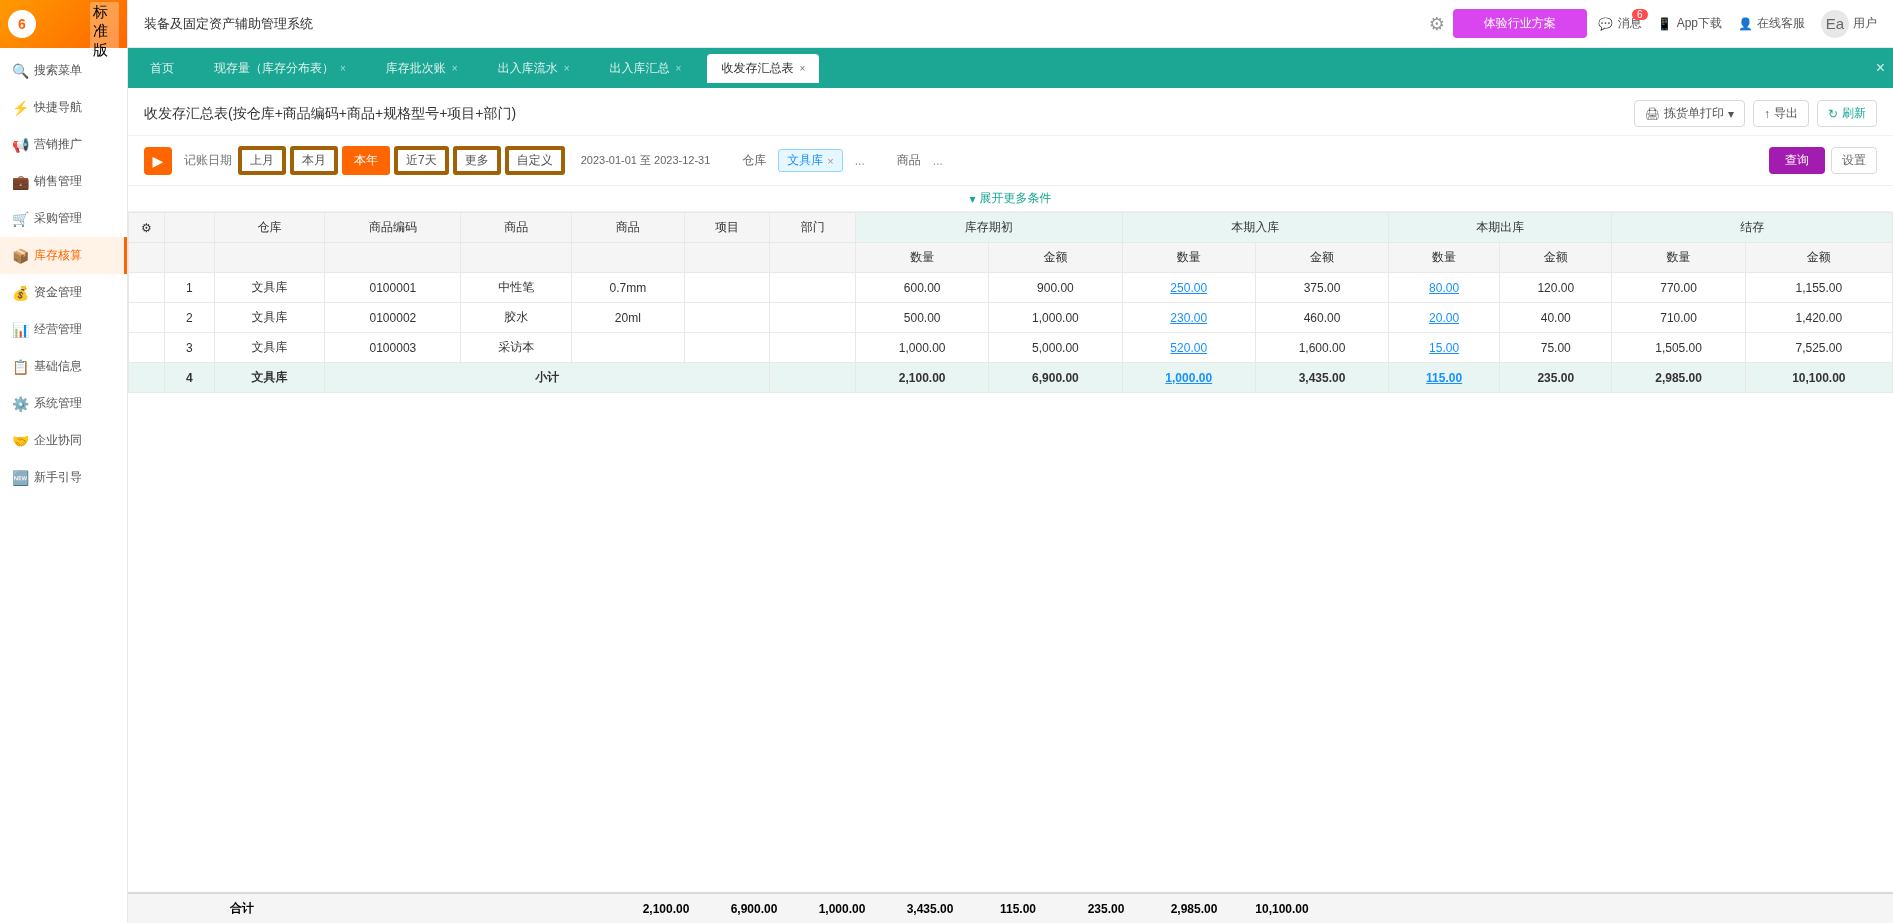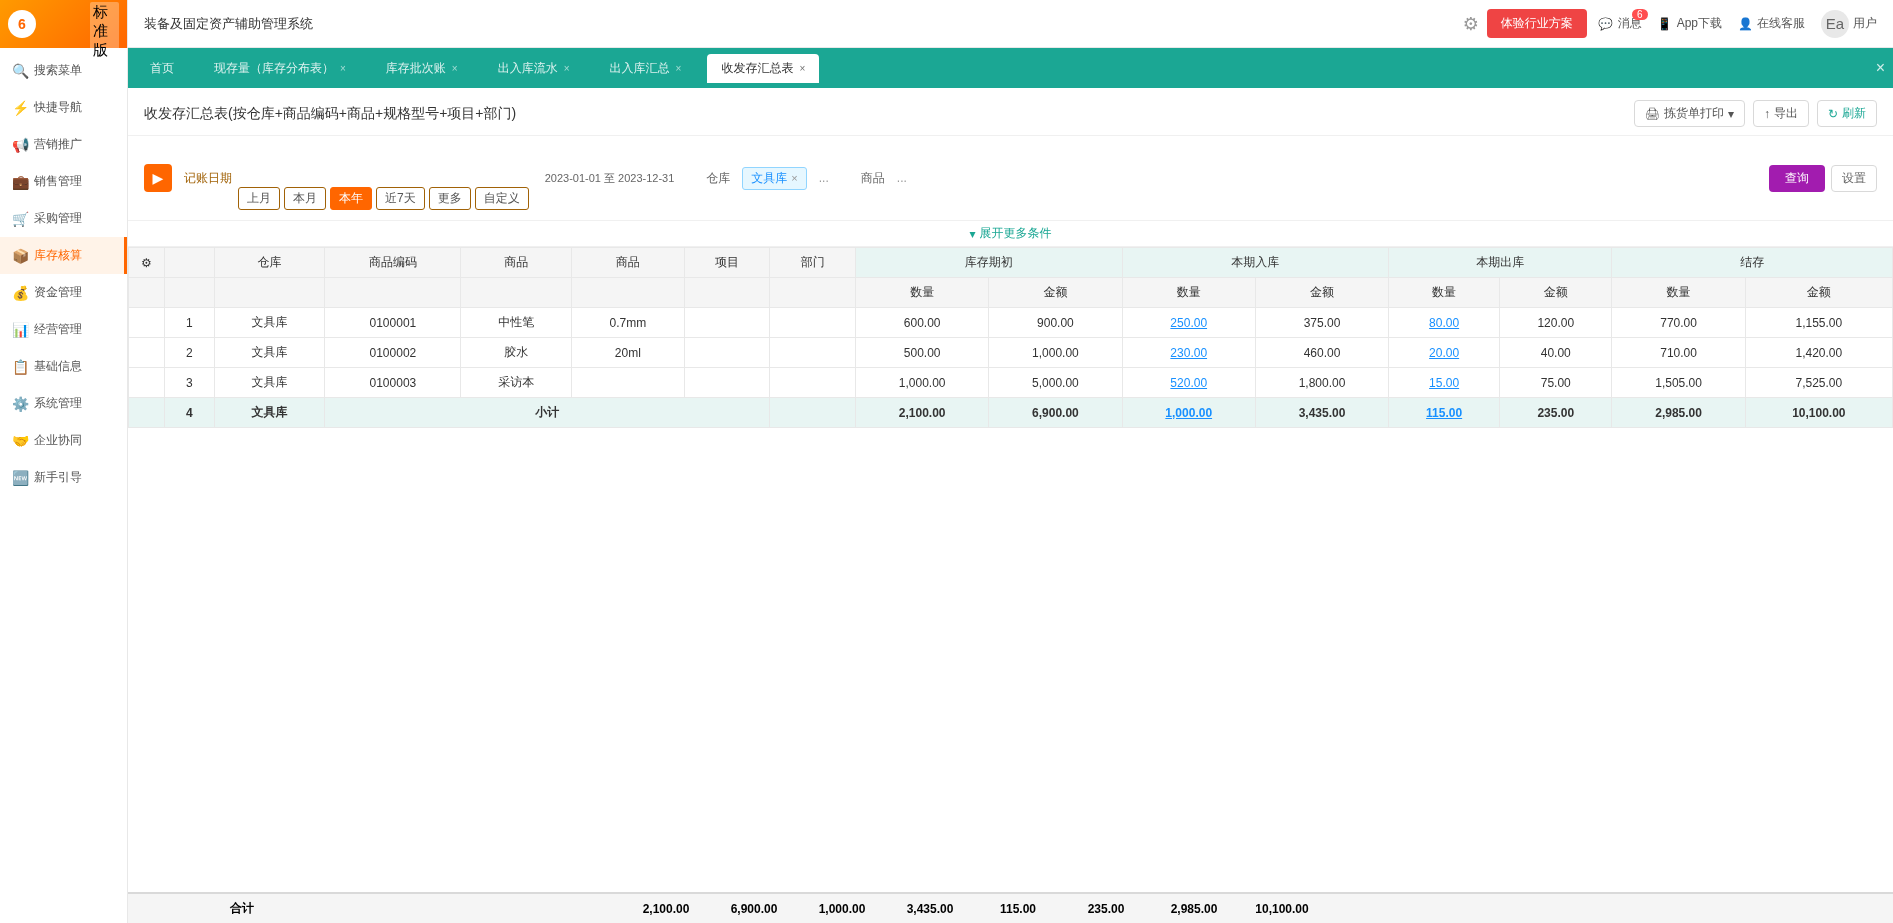--- a/index.html
+++ b/index.html
@@ -16,21 +16,21 @@
     .sidebar-item-icon { font-size: 14px; width: 16px; text-align: center; }
     .sidebar-item-label { font-size: 12px; }
 
     
     .main { flex: 1; display: flex; flex-direction: column; overflow: hidden; }
 
     
     .top-header { height: 48px; background: #fff; border-bottom: 1px solid #e8e8e8; display: flex; align-items: center; padding: 0 16px; gap: 12px; }
     .system-title { font-size: 13px; color: #333; flex: 1; }
     .header-actions { display: flex; align-items: center; gap: 16px; }
-    .trial-btn { background: #ef4444; color: #fff; border: none; padding: 6px 14px; border-radius: 4px; cursor: pointer; font-size: 12px; }
+    .trial-btn { background: #d946ef; color: #fff; border: none; padding: 6px 31px; border-radius: 4px; cursor: pointer; font-size: 12px; }
     .header-icon-item { display: flex; align-items: center; gap: 4px; cursor: pointer; color: #555; font-size: 12px; position: relative; }
     .badge { background: #ff4d4f; color: #fff; border-radius: 10px; padding: 0 4px; font-size: 10px; position: absolute; top: -6px; right: -6px; min-width: 16px; text-align: center; }
     .user-avatar { width: 28px; height: 28px; background: #e8e8e8; border-radius: 50%; display: flex; align-items: center; justify-content: center; font-size: 15px; color: #666; }
 
     
     .tab-bar { height: 40px; background: #1ba794; display: flex; align-items: center; padding: 0 8px; gap: 12px; overflow-x: auto; }
     .tab { display: flex; align-items: center; gap: 6px; padding: 6px 14px; border-radius: 4px 4px 0 0; cursor: pointer; color: rgba(255,255,255,0.85); font-size: 12px; white-space: nowrap; }
     .tab.active { background: #fff; color: #333; }
     .tab-close { font-size: 10px; opacity: 0.7; cursor: pointer; }
     .tab-bar-close { margin-left: auto; color: #fff; cursor: pointer; font-size: 16px; opacity: 0.8; }
@@ -40,23 +40,23 @@
     .page-header { padding: 12px 16px 8px; border-bottom: 1px solid #f0f0f0; display: flex; align-items: center; justify-content: space-between; }
     .page-title { font-size: 14px; color: #333; font-weight: 500; }
     .page-actions { display: flex; gap: 8px; align-items: center; }
     .action-btn { display: flex; align-items: center; gap: 4px; padding: 4px 10px; border: 1px solid #d9d9d9; border-radius: 4px; cursor: pointer; color: #555; font-size: 12px; background: #fff; }
     .refresh-btn { color: #1ba794; }
 
     
     .filter-bar { padding: 10px 16px; border-bottom: 1px solid #f0f0f0; display: flex; align-items: center; gap: 12px; flex-wrap: wrap; }
     .filter-expand-btn { width: 28px; height: 28px; background: #ff6600; color: #fff; border: none; border-radius: 4px; cursor: pointer; display: flex; align-items: center; justify-content: center; font-size: 14px; }
     .filter-group { display: flex; align-items: center; gap: 6px; }
-    .filter-label { color: #a16207; font-size: 12px; }
+    .filter-label { color: #737373; font-size: 12px; }
     .date-btns { display: flex; gap: 4px; align-items: center; }
-    .date-btn { padding: 2px 8px; border: 1px solid #a16207; border-radius: 3px; cursor: pointer; color: #555; font-size: 12px; background: #fff; margin-top: 41px; }
+    .date-btn { padding: 2px 8px; border: 4px solid #a16207; border-radius: 3px; cursor: pointer; color: #555; font-size: 12px; background: #fff; }
     .date-btn.active { background: #ff6600; color: #fff; border-color: #ff6600; }
     .filter-tag { display: flex; align-items: center; gap: 4px; background: #e6f7ff; border: 1px solid #91d5ff; border-radius: 3px; padding: 2px 8px; font-size: 12px; color: #1890ff; }
     .filter-tag-close { cursor: pointer; color: #999; font-size: 11px; }
     .filter-more { color: #999; cursor: pointer; font-size: 12px; }
     .warehouse-label { color: #666; font-size: 12px; margin-left: 20px; }
     .goods-label { color: #666; font-size: 12px; margin-left: 20px; }
     .query-btn { background: #a21caf; color: #fff; border: none; padding: 5px 16px; border-radius: 4px; cursor: pointer; font-size: 12px; }
     .setting-btn2 { color: #666; border: 1px solid #d9d9d9; padding: 4px 10px; border-radius: 4px; cursor: pointer; font-size: 12px; background: #fff; }
     .expand-conditions { display: flex; align-items: center; gap: 4px; color: #1ba794; cursor: pointer; font-size: 12px; justify-content: center; padding: 4px; border-bottom: 1px solid #f0f0f0; }
 
@@ -324,21 +324,21 @@
       <td>3</td>
       <td>文具库</td>
       <td>0100003</td>
       <td>采访本</td>
       <td></td>
       <td></td>
       <td></td>
       <td>1,000.00</td>
       <td>5,000.00</td>
       <td><span class="num-link">520.00</span></td>
-      <td>1,800.00</td>
+      <td>1,600.00</td>
       <td><span class="num-link">15.00</span></td>
       <td>75.00</td>
       <td>1,505.00</td>
       <td>7,525.00</td>
     </tr>
             <tr class="subtotal">
       <td></td>
       <td>4</td>
       <td>文具库</td>
       <td colspan="4">小计</td>

